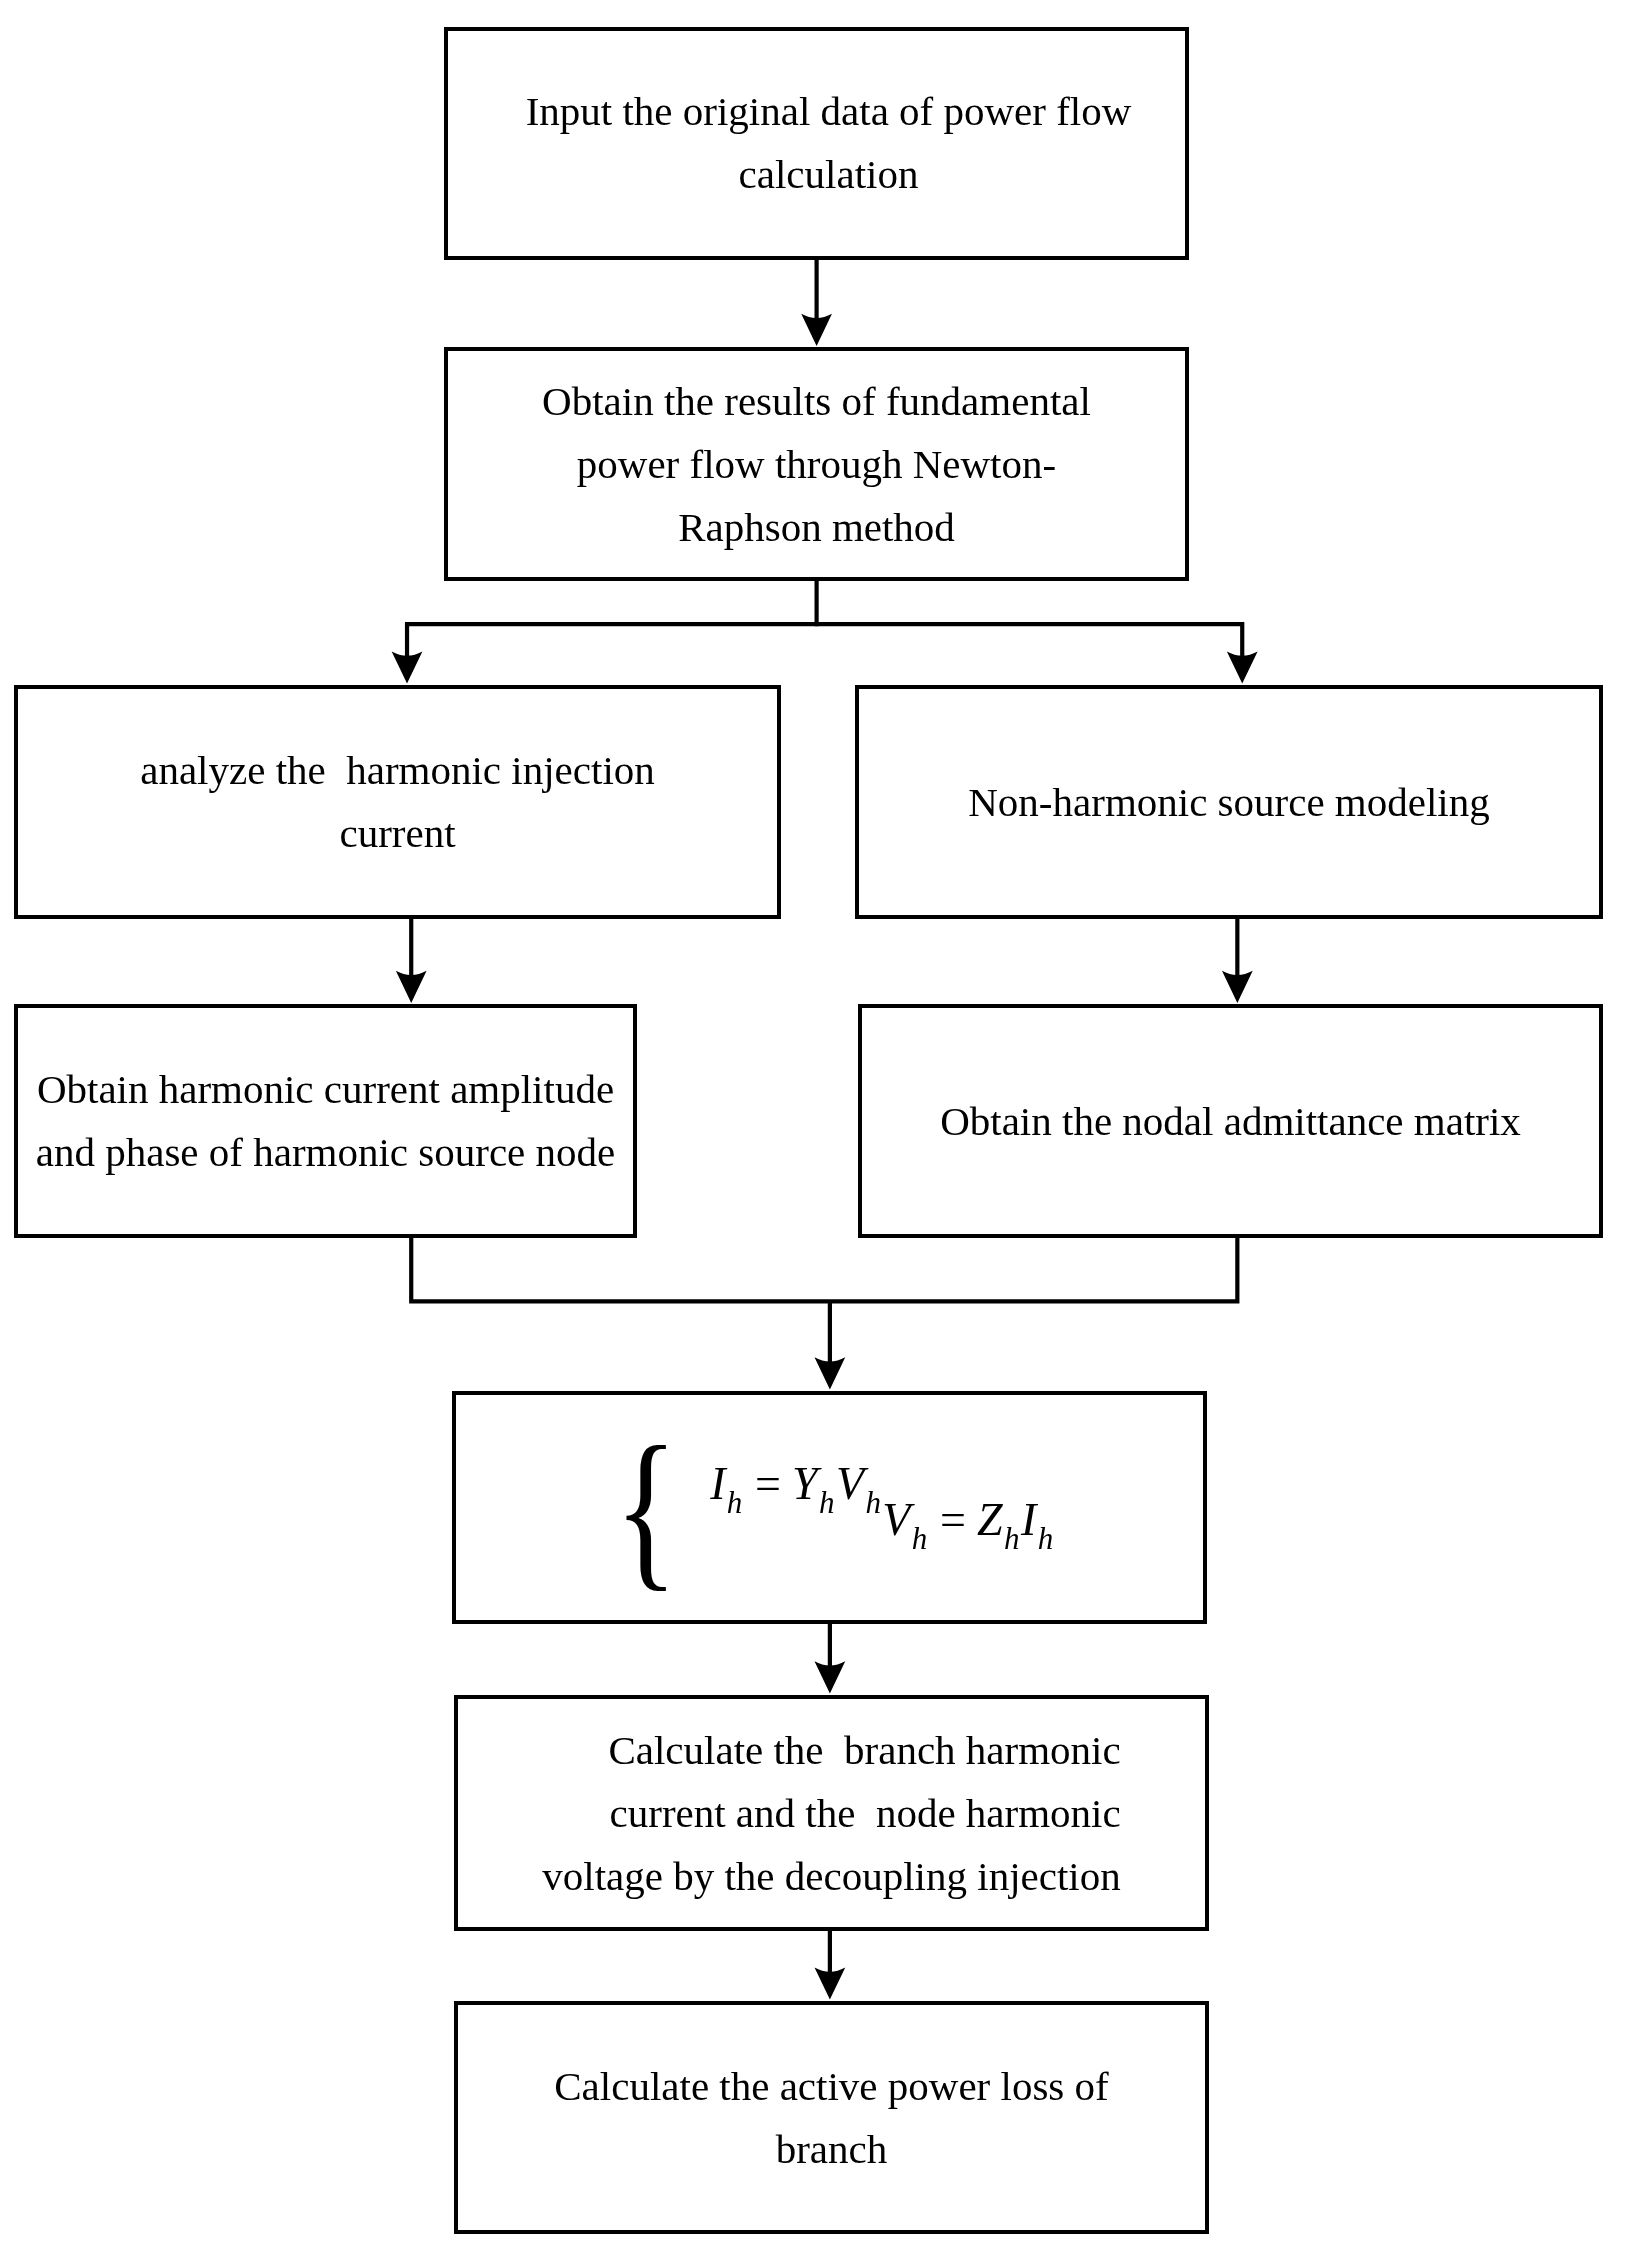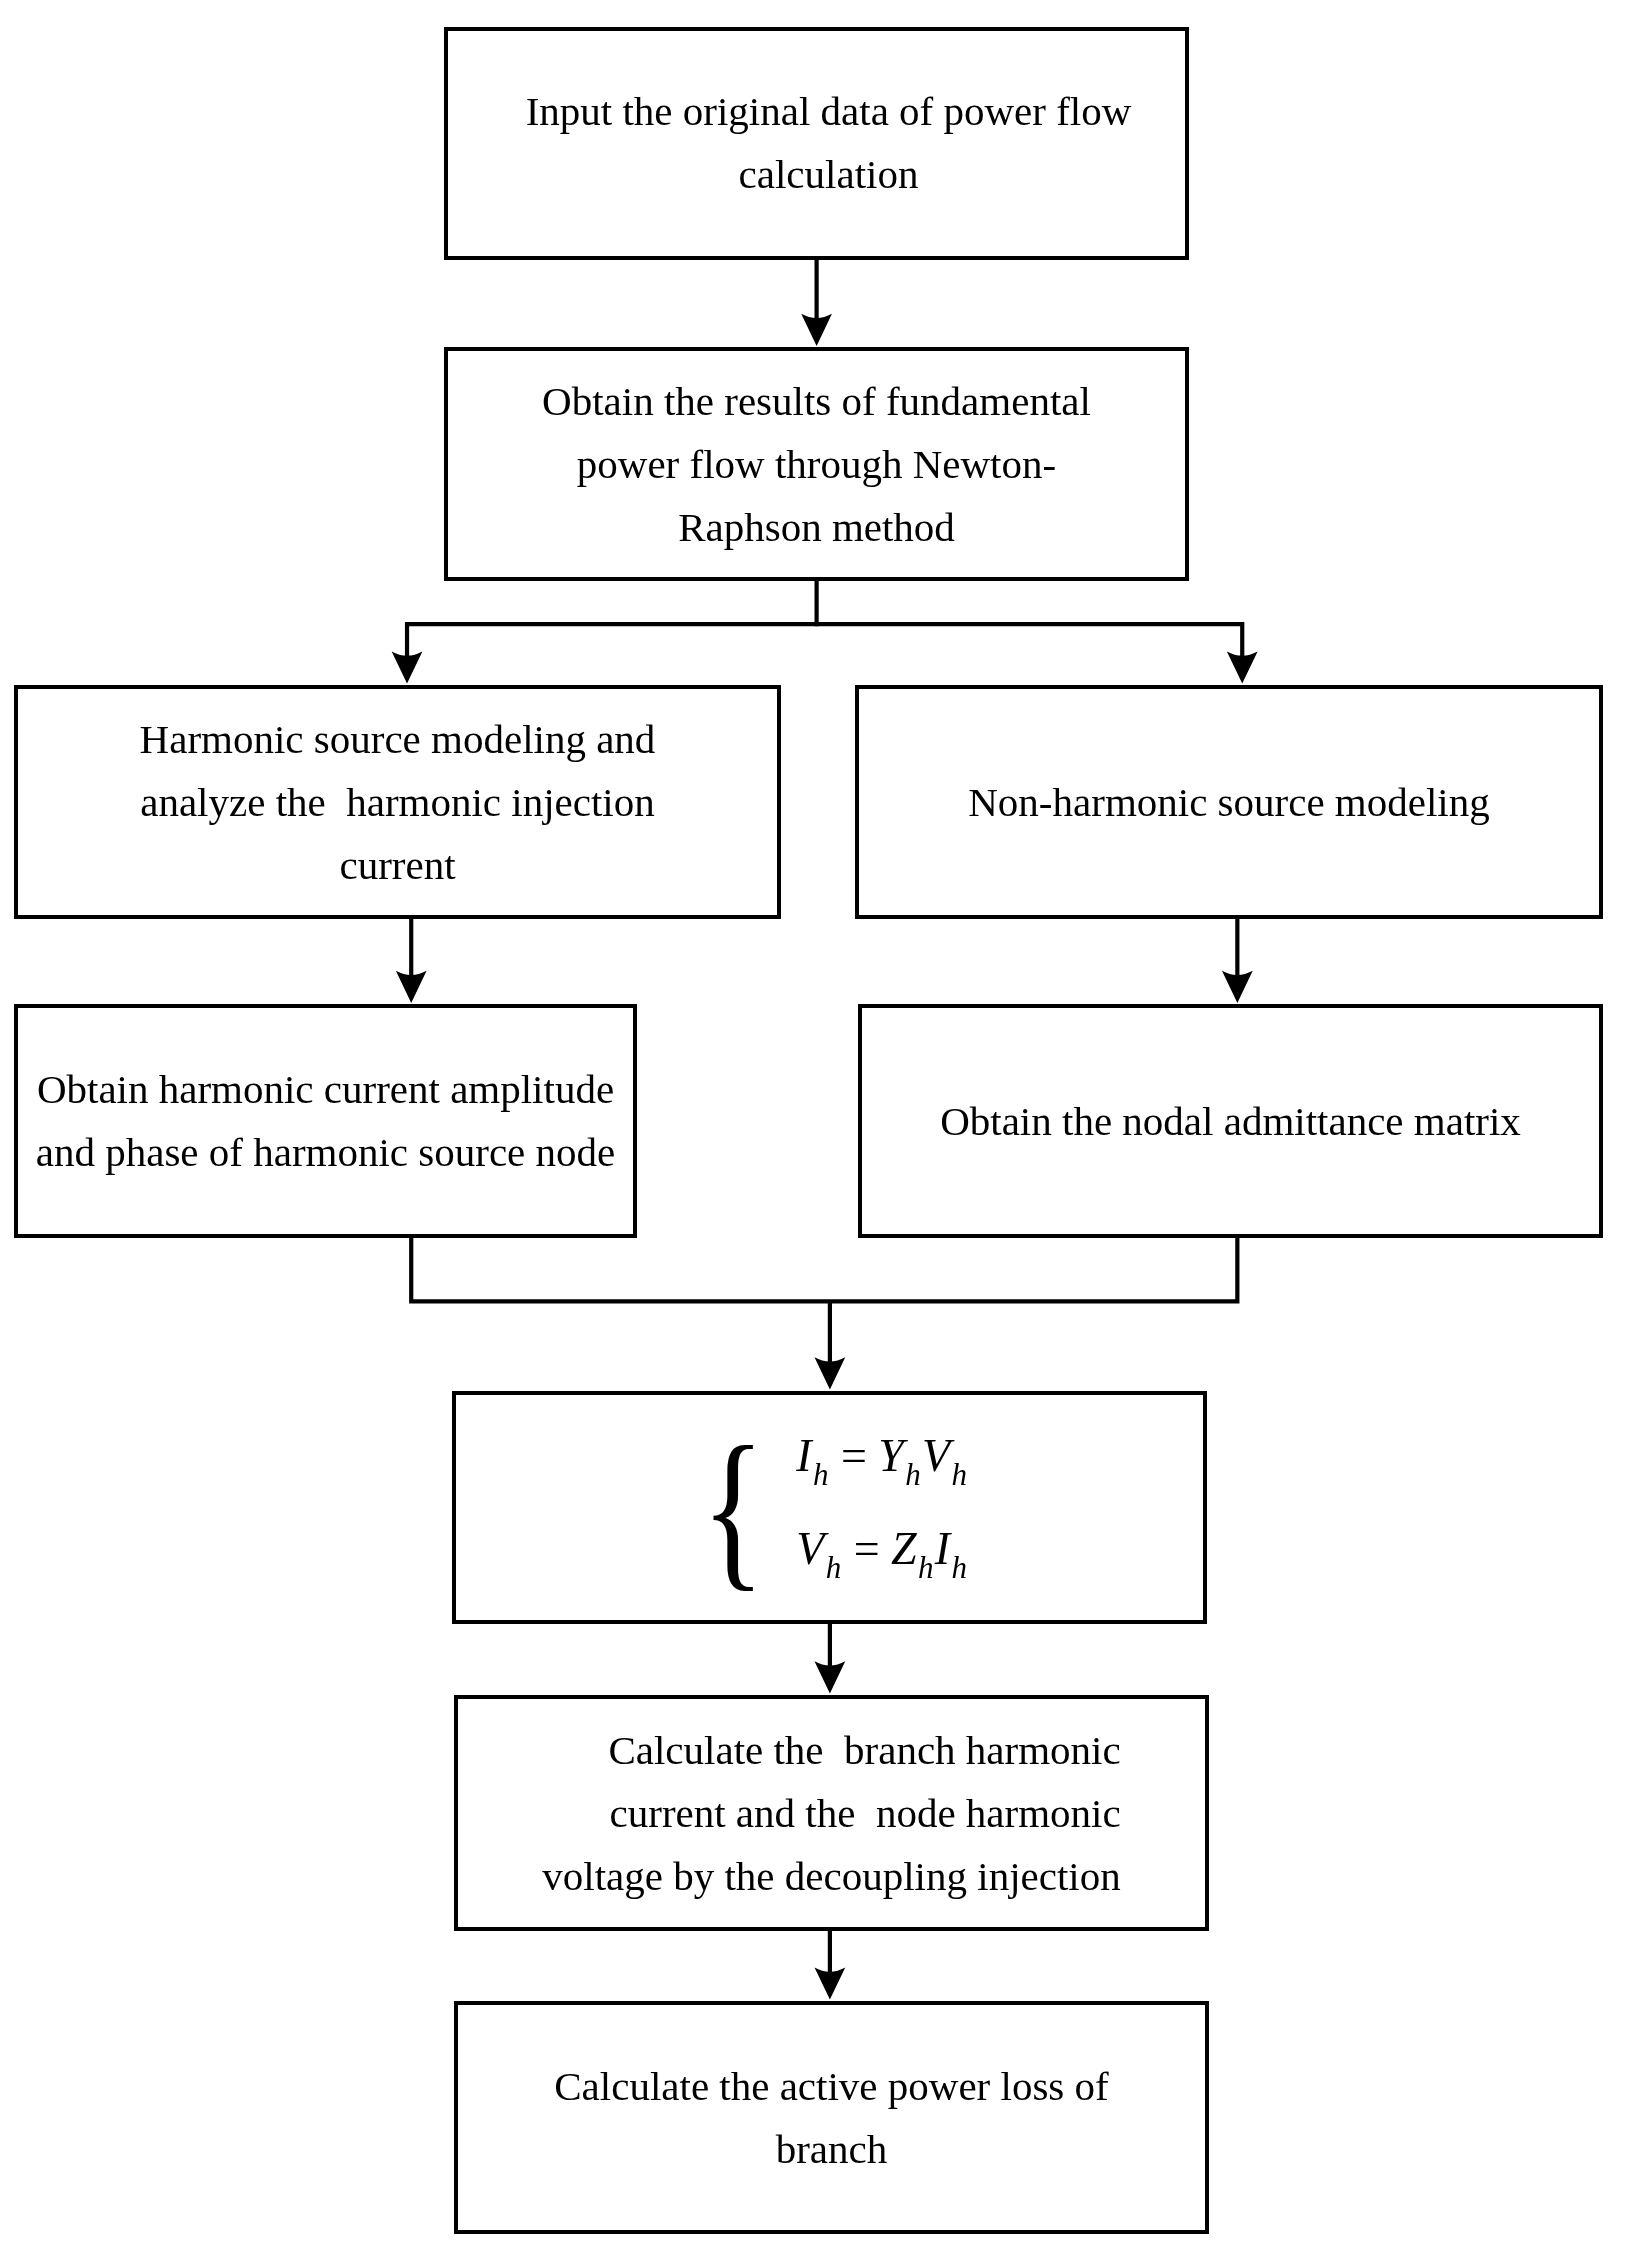--- a/index.html
+++ b/index.html
@@ -54,21 +54,21 @@
   .brace {
     font-size: 176px;
     line-height: 1;
     font-weight: 400;
     transform: scaleX(0.75);
     margin-right: 4.2px;
     color: #000000;
   }
   .eq-lines {
     display: flex;
-    flex-direction: column;
+    flex-direction: row;
     align-items: flex-start;
     text-align: left;
     margin-left: 17px;
   }
   .eq-line {
     font-size: 46px;
     line-height: 1;
     font-style: italic;
     white-space: nowrap;
   }
@@ -130,21 +130,20 @@
   <div class="box" style="left:444px; top:347px; width:745px; height:234px;">
     <div class="box-text">
       <span class="line">Obtain the results of fundamental</span>
       <span class="line">power flow through Newton-</span>
       <span class="line">Raphson method</span>
     </div>
   </div>
 
   <div class="box" style="left:14px; top:685px; width:767px; height:234px;">
     <div class="box-text">
-      <span class="line">Harmonic source modeling and</span>
       <span class="line">analyze the  harmonic injection</span>
       <span class="line">current</span>
     </div>
   </div>
 
   <div class="box" style="left:855px; top:685px; width:748px; height:234px;text-align:center;">
     <div class="box-text">
       <span class="line">Non-harmonic source modeling</span>
     </div>
   </div>

